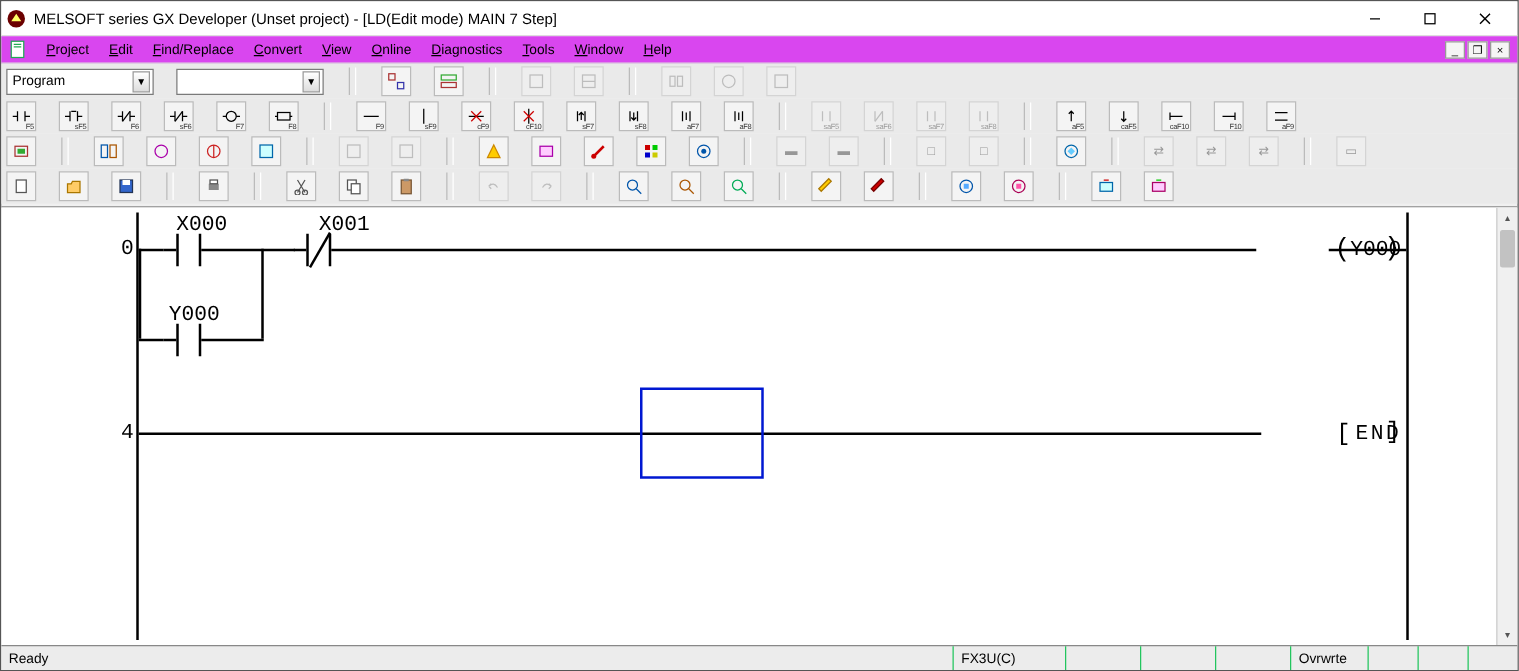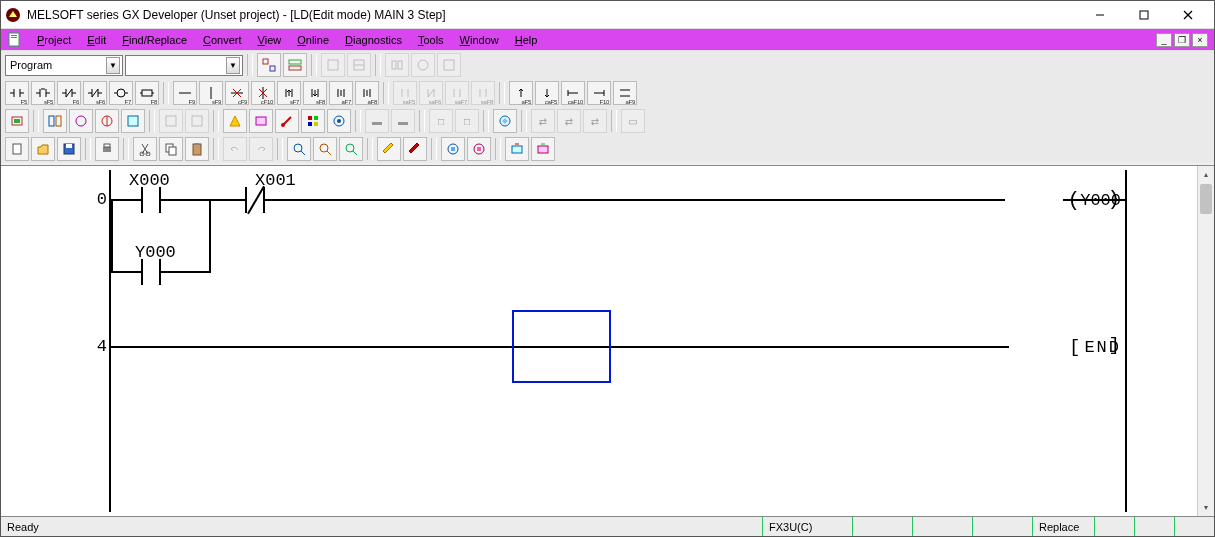--- a/index.html
+++ b/index.html
@@ -46,21 +46,21 @@
   cursor: default;
 }
 .menubar .menu u { text-decoration: underline; }
 .menubar .mdi-ctrl { margin-left: auto; display:flex; gap:2px; }
 .menubar .mdi-ctrl span { width:16px; height:14px; border:1px solid #999; font-size:9px; text-align:center; line-height:12px; background:#f5f5f5;}
 
 .toolbar-row {
   display: flex;
   align-items: center;
   padding: 2px 4px;
-  gap: 2px;
+  gap: 18px;
   background: #eaeaea;
 }
 .sep-v { width: 6px; height:22px; border-left:1px solid #bbb; border-right:1px solid #fff; margin:0 2px;}
 .tbtn {
   width: 24px; height: 24px;
   border: 1px solid #bbb;
   background: #f4f4f4;
   display: inline-flex; align-items: center; justify-content: center;
   font-size: 10px;
   color: #333;
@@ -155,21 +155,21 @@
 </head>
 <body>
 
 <div class="titlebar">
   <span class="icon">
     <svg viewBox="0 0 16 16">
         <circle cx="8" cy="8" r="7" fill="#6b0000"></circle>
         <path d="M4 10 L8 4 L12 10 Z" fill="#ff6"></path>
       </svg>
   </span>
-  <span class="title">MELSOFT series GX Developer (Unset project) - [LD(Edit mode)    MAIN    3 Step]</span>
+  <span class="title">MELSOFT series GX Developer (Unset project) - [LD(Edit mode)    MAIN    7 Step]</span>
   <div class="winctrl">
     <button>
       <svg width="10" height="10">
           <line x1="1" y1="5" x2="9" y2="5" stroke="#000" stroke-width="1"></line>
         </svg>
     </button>
     <button>
       <svg width="10" height="10">
           <rect x="1" y="1" width="8" height="8" fill="none" stroke="#000" stroke-width="1"></rect>
         </svg>
@@ -654,21 +654,21 @@
 </div>
 
 <div class="workspace">
   <div class="ladder">
     <div class="rail-l"></div>
     <div class="rail-r"></div>
 
     <span class="stepno" style="top:24px;">0</span>
 
     <div class="hline" style="top:33px;left:110px;width:20px;"></div>
-    <span class="lad-label" style="top:5px;left:128px;">X000</span>
+    <span class="lad-label" style="top:5px;left:140px;">X000</span>
     <div class="contact-no" style="top:21px;left:130px;"></div>
     <div class="hline" style="top:33px;left:130px;width:10px;"></div>
     <div class="hline" style="top:33px;left:160px;width:75px;"></div>
 
     <span class="lad-label" style="top:5px;left:254px;">X001</span>
     <div class="contact-nc" style="top:21px;left:234px;">
         <span class="slash"></span>
       </div>
     <div class="hline" style="top:33px;left:234px;width:10px;"></div>
     <div class="hline" style="top:33px;left:264px;width:740px;"></div>
@@ -705,17 +705,17 @@
     <div class="arrdn">▾</div>
   </div>
 </div>
 
 <div class="statusbar">
   <div class="cell" style="flex:1;">Ready</div>
   <div class="cell" style="width:90px;">FX3U(C)</div>
   <div class="cell" style="width:60px;"></div>
   <div class="cell" style="width:60px;"></div>
   <div class="cell" style="width:60px;"></div>
-  <div class="cell" style="width:62px;">Replace</div>
+  <div class="cell" style="width:62px;">Ovrwrte</div>
   <div class="cell" style="width:40px;"></div>
   <div class="cell" style="width:40px;"></div>
   <div class="cell" style="width:40px;"></div>
 </div>
 
 </body></html>

